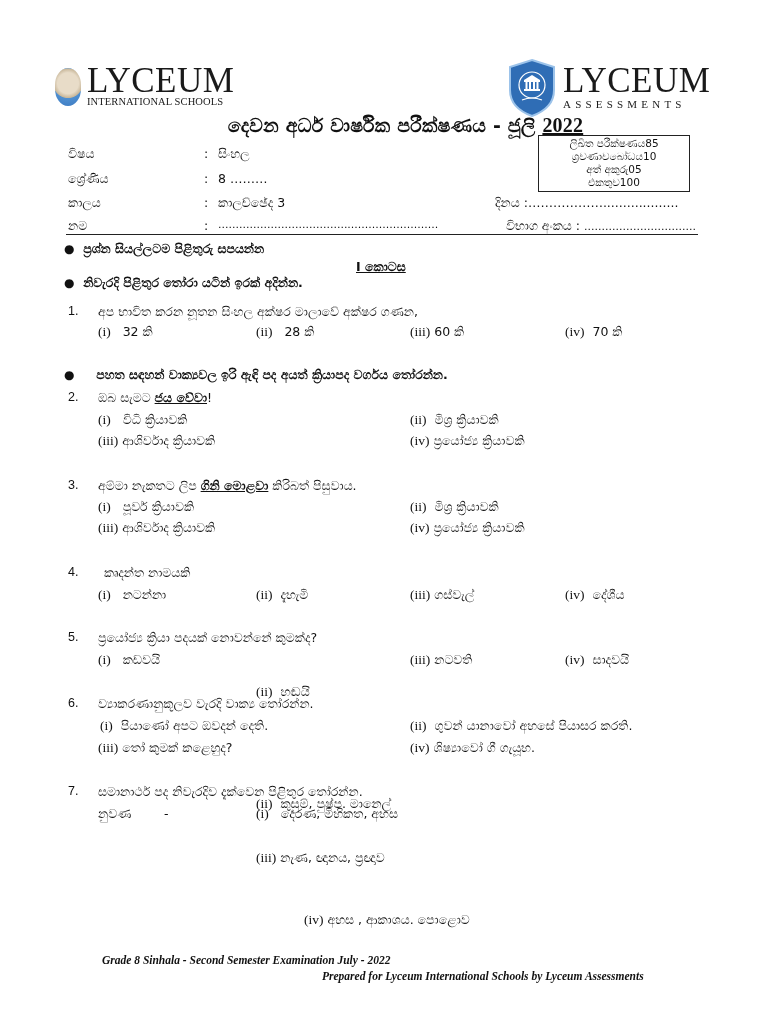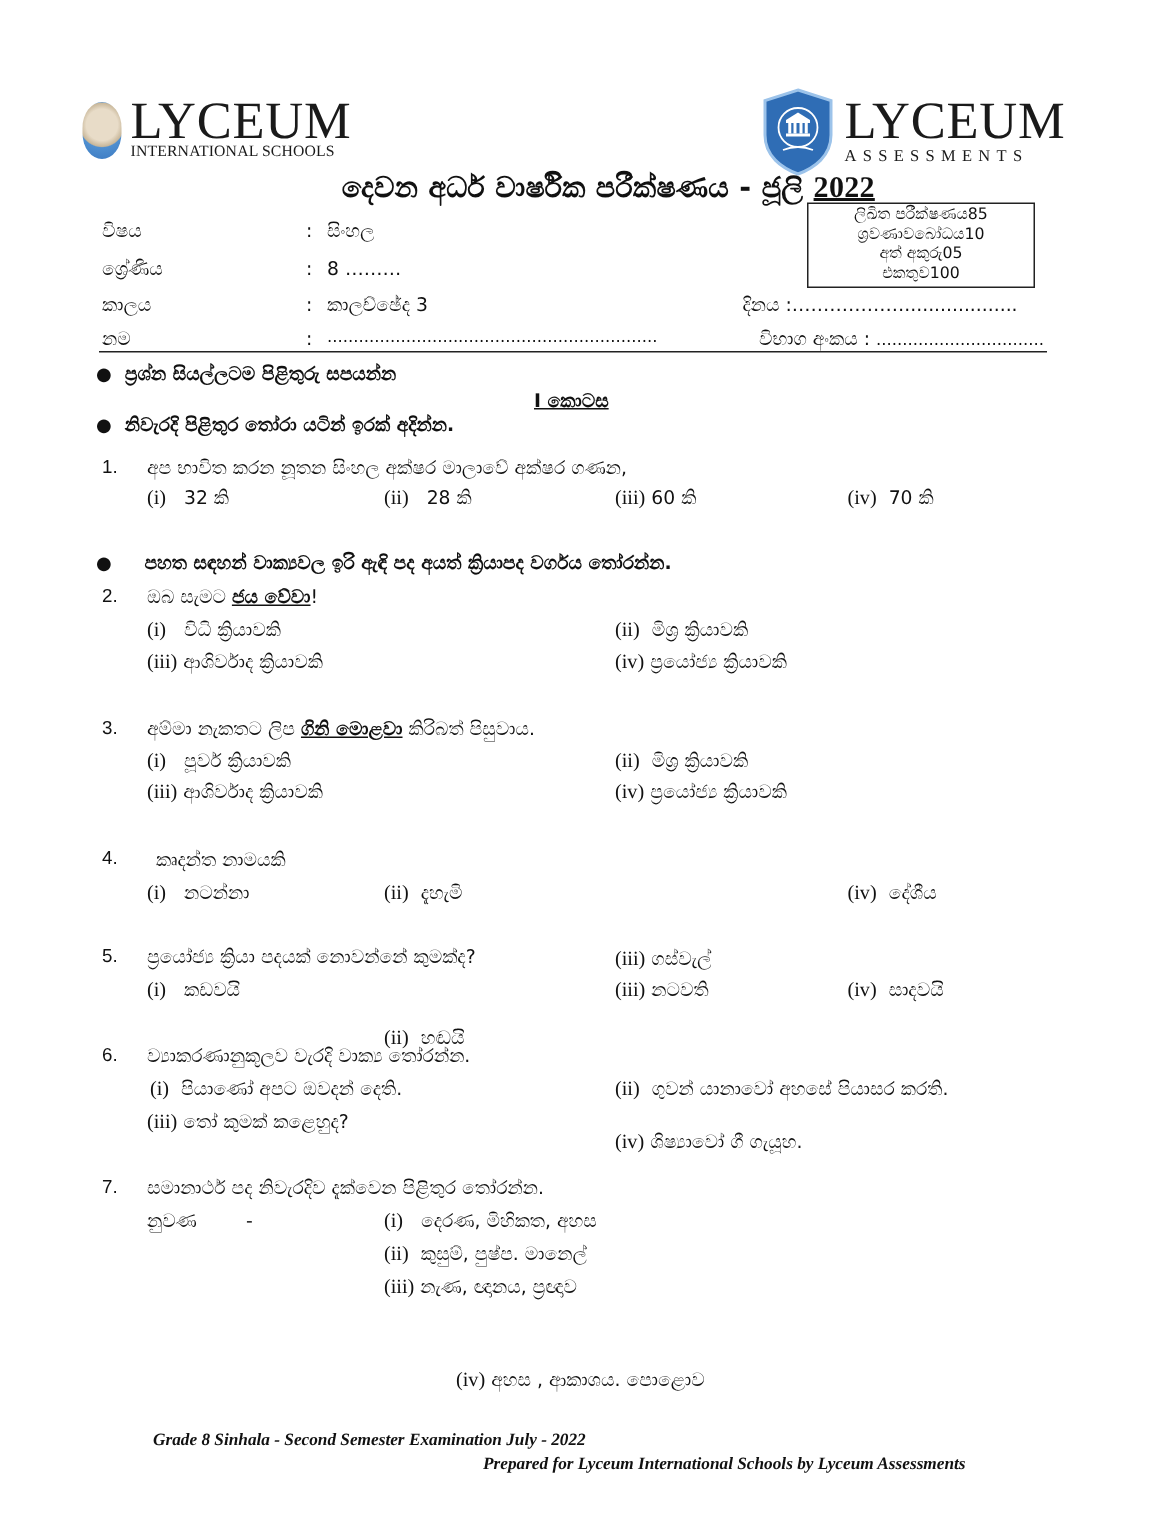--- a/index.html
+++ b/index.html
@@ -154,40 +154,40 @@
 <span class="abs text" style="left:98px; top:478px;"><span>අම්මා නැකතට ලිප </span><span class="bold u">ගිනි මොළවා</span><span> කිරිබත් පිසුවාය.</span></span>
 <div class="abs text" style="left:98px; top:499px;"><span class="roman">(i)</span>&nbsp;&nbsp; <span>පූර්ව ක්‍රියාවකි</span></div>
 <div class="abs text" style="left:410px; top:499px;"><span class="roman">(ii)</span>&nbsp; <span>මිශ්‍ර ක්‍රියාවකි</span></div>
 <div class="abs text" style="left:98px; top:520px;"><span class="roman">(iii)</span> <span>ආශිර්වාද ක්‍රියාවකි</span></div>
 <div class="abs text" style="left:410px; top:520px;"><span class="roman">(iv)</span> <span>ප්‍රයෝජ්‍ය ක්‍රියාවකි</span></div>
 
 <span class="abs qnum" style="left:68px; top:565px;">4.</span>
 <span class="abs text" style="left:104px; top:565px;">කෘදන්ත නාමයකි</span>
 <div class="abs text" style="left:98px; top:587px;"><span class="roman">(i)</span>&nbsp;&nbsp; <span>නටන්නා</span></div>
 <div class="abs text" style="left:256px; top:587px;"><span class="roman">(ii)</span>&nbsp; <span>දැහැමි</span></div>
-<div class="abs text" style="left:410px; top:587px;margin-top:44px;"><span class="roman">(iii)</span> <span>ගස්වැල්</span></div>
+<div class="abs text" style="left:410px; top:587px;"><span class="roman">(iii)</span> <span>ගස්වැල්</span></div>
 <div class="abs text" style="left:565px; top:587px;"><span class="roman">(iv)</span>&nbsp; <span>දේශීය</span></div>
 
 <span class="abs qnum" style="left:68px; top:630px;">5.</span>
 <span class="abs text" style="left:98px; top:630px;">ප්‍රයෝජ්‍ය ක්‍රියා පදයක් නොවන්නේ කුමක්ද?</span>
 <div class="abs text" style="left:98px; top:652px;"><span class="roman">(i)</span>&nbsp;&nbsp; <span>කඩවයි</span></div>
 <div class="abs text" style="left:256px; top:652px;margin-top:32px;"><span class="roman">(ii)</span>&nbsp; <span>හඬයි</span></div>
 <div class="abs text" style="left:410px; top:652px;"><span class="roman">(iii)</span> <span>නටවති</span></div>
 <div class="abs text" style="left:565px; top:652px;"><span class="roman">(iv)</span>&nbsp; <span>සාදවයි</span></div>
 
 <span class="abs qnum" style="left:68px; top:696px;">6.</span>
 <span class="abs text" style="left:98px; top:696px;">ව්‍යාකරණානුකූලව වැරදි වාක්‍ය තෝරන්න.</span>
 <div class="abs text" style="left:100px; top:718px;"><span class="roman">(i)</span>&nbsp; <span>පියාණෝ අපට ඔවදන් දෙති.</span></div>
 <div class="abs text" style="left:410px; top:718px;"><span class="roman">(ii)</span>&nbsp; <span>ගුවන් යානාවෝ අහසේ පියාසර කරති.</span></div>
 <div class="abs text" style="left:98px; top:740px;"><span class="roman">(iii)</span> <span>තෝ කුමක් කළෙහුද?</span></div>
-<div class="abs text" style="left:410px; top:740px;margin-top:13px;"><span class="roman">(iv)</span> <span>ශිෂ්‍යාවෝ ගී ගැයූහ.</span></div>
+<div class="abs text" style="left:410px; top:740px;"><span class="roman">(iv)</span> <span>ශිෂ්‍යාවෝ ගී ගැයූහ.</span></div>
 
 <span class="abs qnum" style="left:68px; top:784px;">7.</span>
 <span class="abs text" style="left:98px; top:784px;">සමානාර්ථ පද නිවැරදිව දැක්වෙන පිළිතුර තෝරන්න.</span>
 <span class="abs text" style="left:98px; top:806px;">නුවණ</span>
 <span class="abs text" style="left:164px; top:806px;">-</span>
 <div class="abs text" style="left:256px; top:806px;"><span class="roman">(i)</span>&nbsp;&nbsp; <span>දෙරණ, මිහිකත, අහස</span></div>
-<div class="abs text" style="left:256px; top:828px;"><span class="roman">(ii)</span>&nbsp; <span>කුසුම්, පුෂ්ප. මානෙල්</span></div>
+<div class="abs text" style="left:256px; top:796px;"><span class="roman">(ii)</span>&nbsp; <span>කුසුම්, පුෂ්ප. මානෙල්</span></div>
 <div class="abs text" style="left:256px; top:850px;"><span class="roman">(iii)</span> <span>නැණ, ඥානය, ප්‍රඥාව</span></div>
 <div class="abs text" style="left:256px; top:912px;margin-left:48px;"><span class="roman">(iv)</span> <span>අහස , ආකාශය. පොළොව</span></div>
 
 <div class="abs footer1">Grade 8 Sinhala - Second Semester Examination July - 2022</div>
 <div class="abs footer2">Prepared for Lyceum International Schools by Lyceum Assessments</div>
 
 </body></html>

